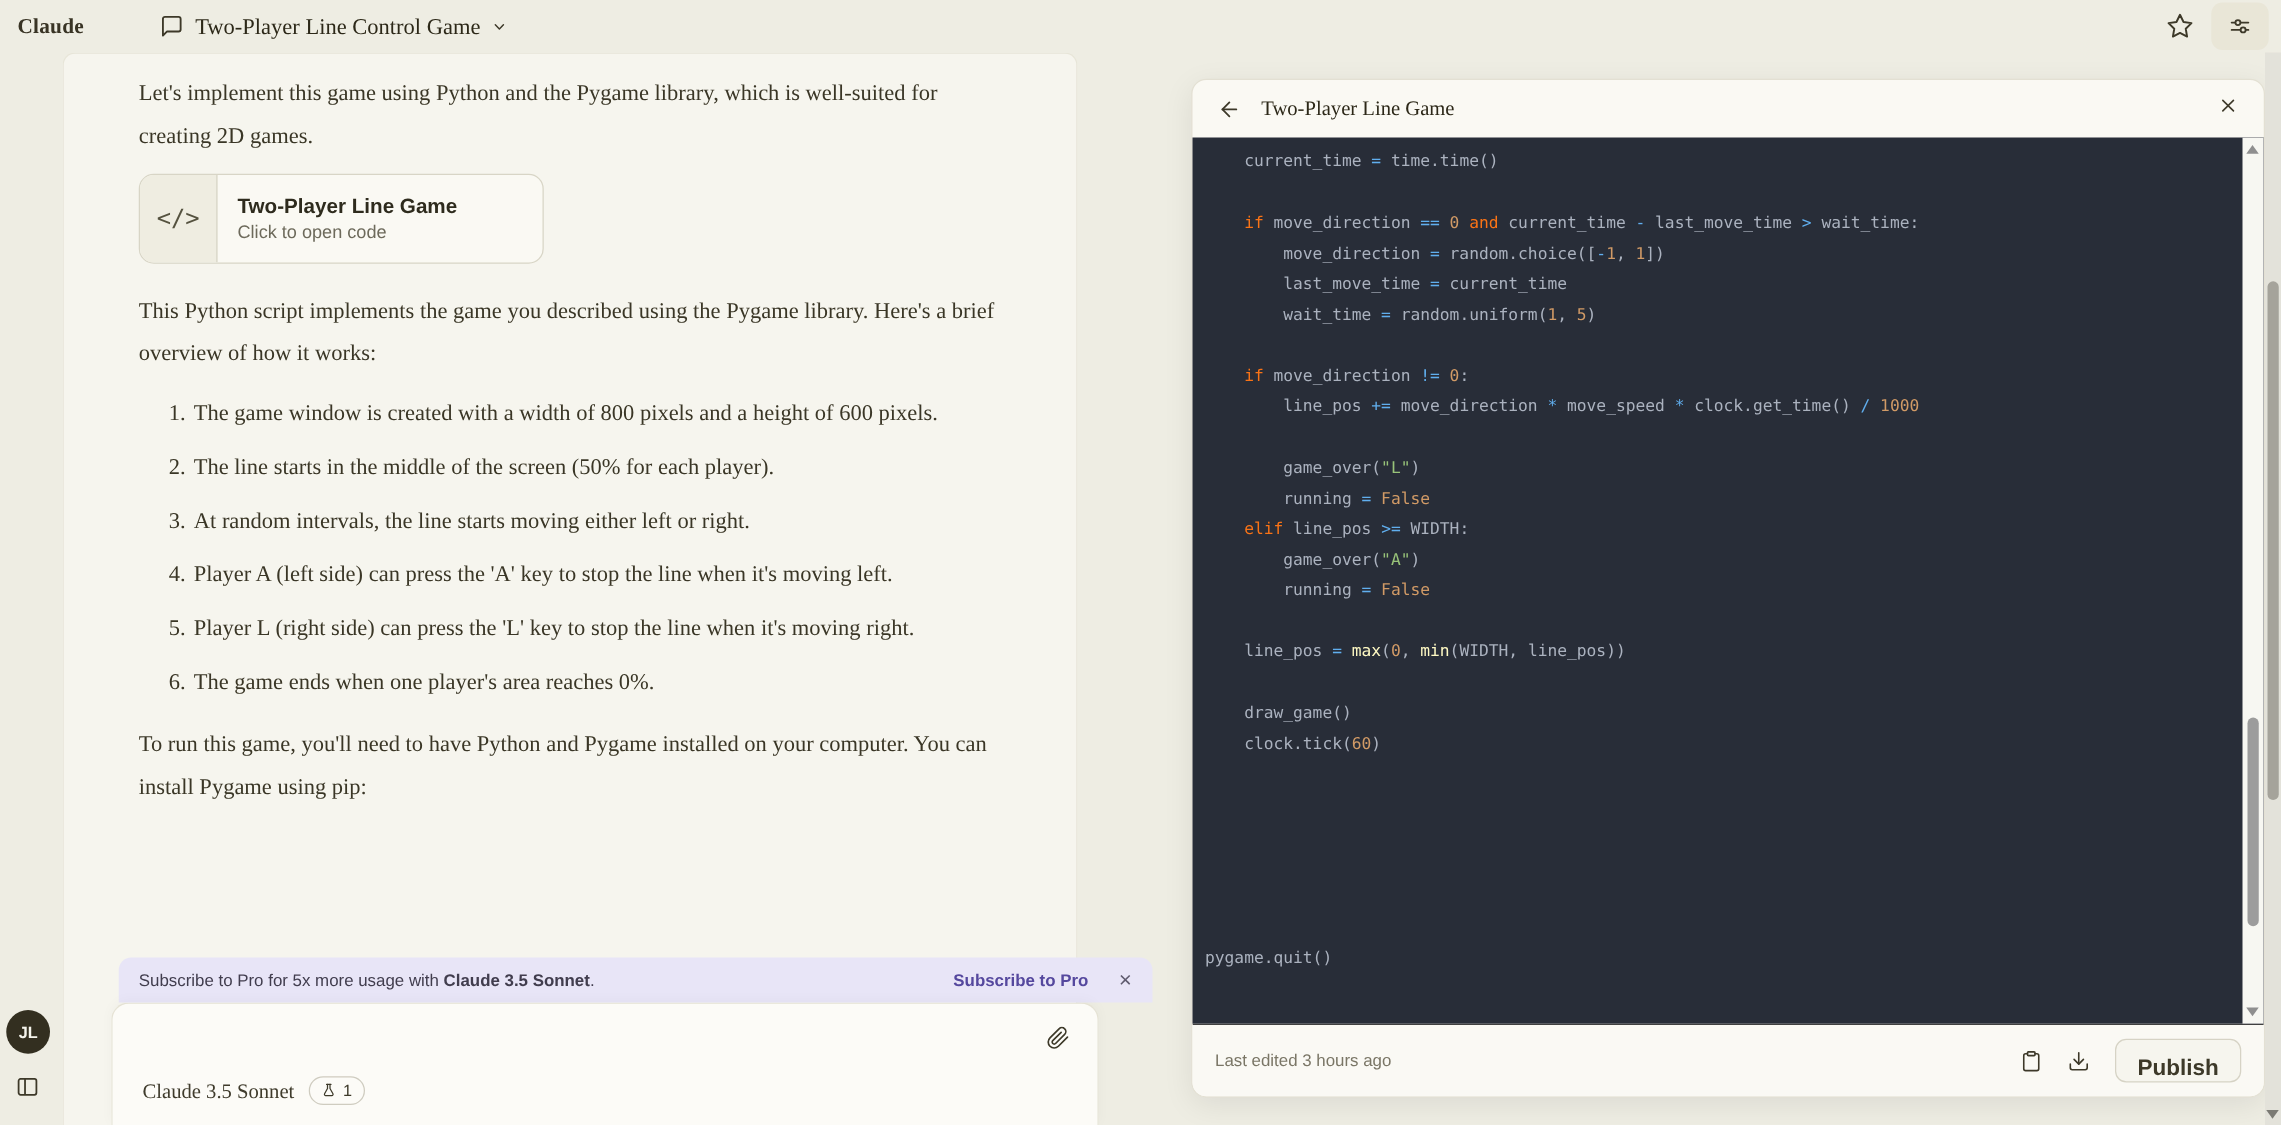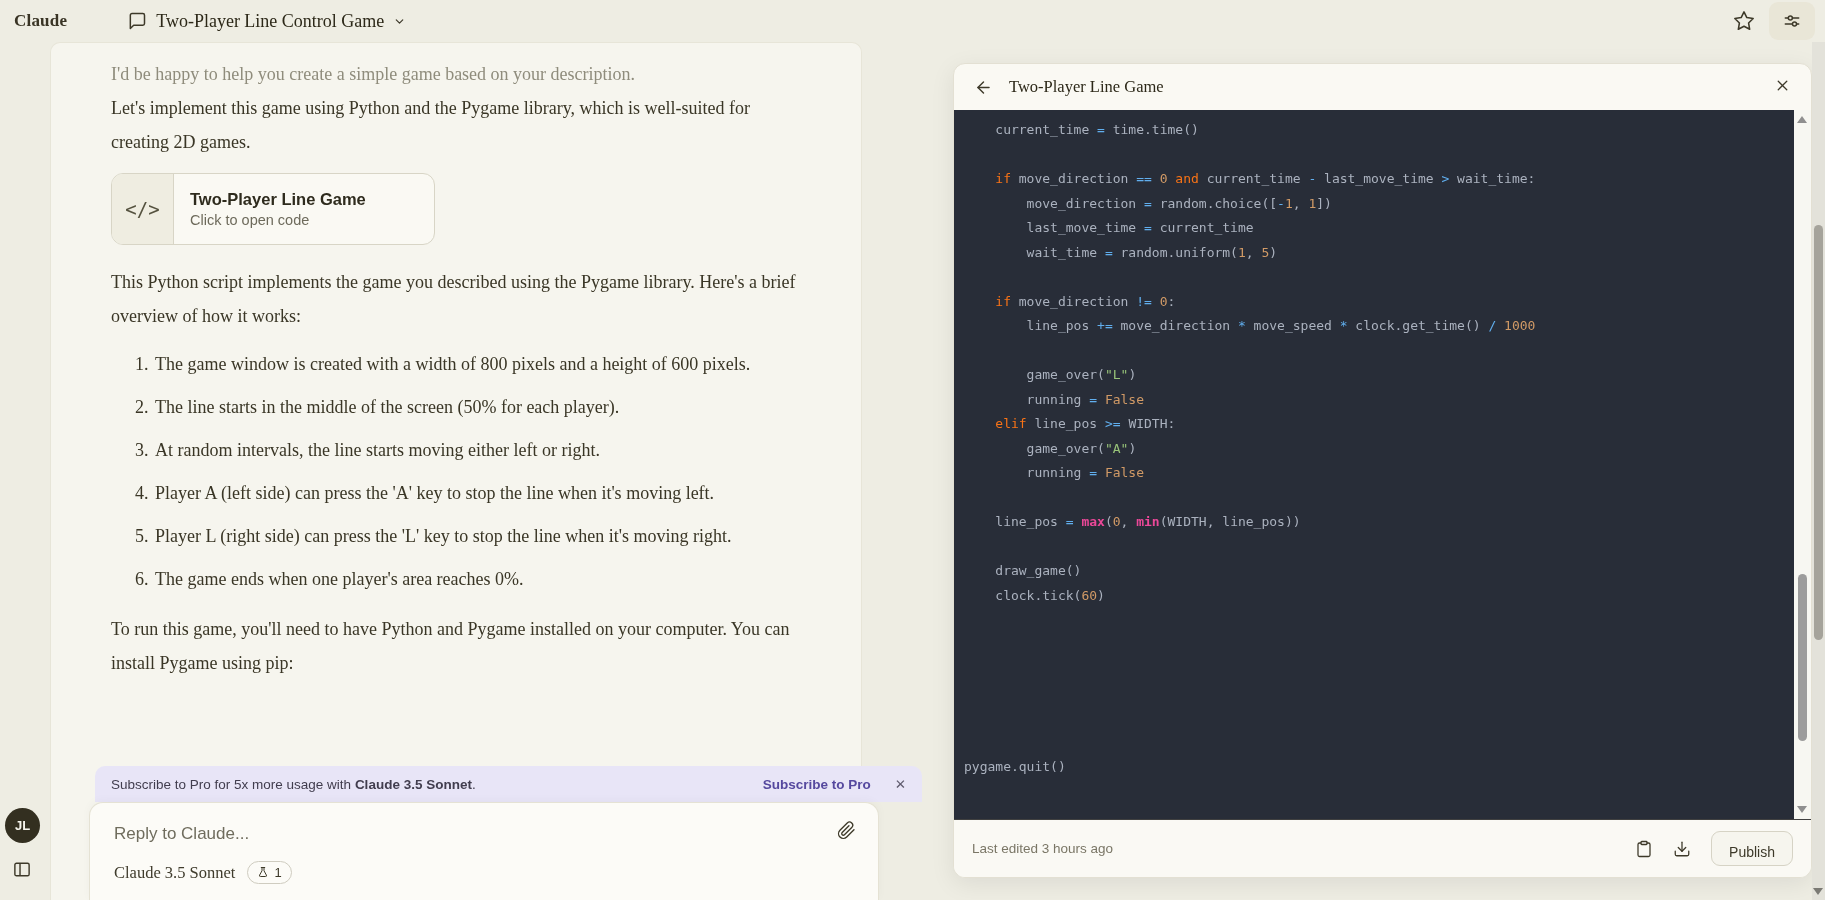--- a/index.html
+++ b/index.html
@@ -68,37 +68,37 @@
   .artifact-panel { position:absolute; left:953px; top:63px; width:859px; height:815px;
     background:#faf9f3; border:1px solid #e3e0d3; border-radius:12px; box-shadow:0 6px 24px rgba(0,0,0,0.08);
     display:flex; flex-direction:column; }
   .panel-header { height:46px; display:flex; align-items:center; padding:0 20px; gap:16px; flex:none; }
   .panel-title { font-family:"Liberation Serif", serif; font-size:16.5px; color:#2c2818; }
   .panel-close { margin-left:auto; cursor:pointer; color:#3d3929; }
   .panel-body { flex:1; display:flex; min-height:0; background:#282d38; overflow:hidden; }
   .code-pre { flex:1; padding:8px 0 0 10px; font-family:"DejaVu Sans Mono", monospace; font-size:13px; line-height:24.5px; overflow:hidden; }
   .code-line { white-space:pre; height:24.5px; color:#abb2bf; }
   .tok-d { color:#abb2bf; } .tok-k { color:#f97316; } .tok-o { color:#61afef; }
-  .tok-n { color:#d19a66; } .tok-s { color:#98c379; } .tok-b { color:#ec4899; font-weight:bold; }
+  .tok-n { color:#d19a66; } .tok-s { color:#98c379; } .tok-b { color:#fef9c3; font-weight:normal; }
 
   
   .code-scrollbar { width:17px; flex:none; background:#f7f7f2; position:relative; }
   .sb-arrow-up, .sb-arrow-down { position:absolute; left:3px; width:0; height:0; border-left:5.5px solid transparent; border-right:5.5px solid transparent; }
   .sb-arrow-up { top:6px; border-bottom:7px solid #8f8f8f; }
   .sb-arrow-down { bottom:6px; border-top:7px solid #8f8f8f; }
   .code-thumb { position:absolute; left:4px; width:9px; top:464px; height:167px; background:#9c9c9c; border-radius:5px; }
 
   
   .panel-footer { height:58px; flex:none; display:flex; align-items:center; padding:0 18px;
     border-top:1px solid #404040; background:#faf9f4; border-radius:0 0 11px 11px; }
   .last-edited { font-size:13.5px; color:#7a7666; }
   .footer-actions { margin-left:auto; display:flex; align-items:center; gap:20px; }
   .footer-icon-btn { cursor:pointer; color:#3d3929; display:inline-flex; }
   .publish-btn { background:#f6f5ee; border:1px solid #d6d3c5; border-radius:9px; height:35px; padding:12px 17px;
-    font-size:14px; font-weight:normal; color:#3d3929; cursor:pointer; font-family:"Liberation Sans", sans-serif; }
+    font-size:18px; font-weight:bold; color:#3d3929; cursor:pointer; font-family:"Liberation Sans", sans-serif; }
 
   
   .page-scrollbar { position:absolute; right:0; top:42px; bottom:0; width:13px; background:#e3e2da; }
   .page-thumb { position:absolute; left:2px; width:9px; top:183px; height:415px; background:#a5a39b; border-radius:5px; }
   .page-arrow-down { position:absolute; bottom:5px; left:1px; width:0; height:0;
     border-left:5.5px solid transparent; border-right:5.5px solid transparent; border-top:7px solid #7b7a74; }
 </style>
 </head>
 <body>
 
@@ -131,21 +131,20 @@
             <line x1="4" y1="15.5" x2="20" y2="15.5"></line>
             <circle cx="15" cy="15.5" r="2.4" fill="#e9e6d7"></circle>
           </svg>
       </span>
     </span>
   </div>
 </div>
 
 <div class="chat-surface">
   <div class="chat-content">
-    <p class="para-faded">I'd be happy to help you create a simple game based on your description.</p>
     <p>Let's implement this game using Python and the Pygame library, which is well-suited for creating 2D games.</p>
 
     <div class="artifact-card">
       <div class="artifact-card-iconcell">
         <span class="code-glyph">&lt;/&gt;</span>
       </div>
       <div class="artifact-card-text">
         <span class="artifact-card-title">Two-Player Line Game</span>
         <span class="artifact-card-sub">Click to open code</span>
       </div>
@@ -168,21 +167,20 @@
   <span>
     <span>Subscribe to Pro for 5x more usage with </span><span class="bold">Claude 3.5 Sonnet</span><span>.</span>
   </span>
   <span class="banner-right">
     <span class="banner-cta">Subscribe to Pro</span>
     <span class="banner-close">✕</span>
   </span>
 </div>
 
 <div class="composer">
-  <input class="reply-input" placeholder="Reply to Claude..." style="">
   <span class="paperclip-btn">
     <svg width="19" height="19" viewBox="0 0 24 24" fill="none" stroke="currentColor" stroke-width="1.7" stroke-linecap="round" stroke-linejoin="round">
         <path d="M21.44 11.05l-9.19 9.19a6 6 0 0 1-8.49-8.49l9.19-9.19a4 4 0 0 1 5.66 5.66l-9.2 9.19a2 2 0 0 1-2.83-2.83l8.49-8.48"></path>
       </svg>
   </span>
   <div class="model-row">
     <span class="model-name">Claude 3.5 Sonnet</span>
     <span class="model-badge">
       <span class="icon">
         <svg width="12" height="13" viewBox="0 0 24 24" fill="none" stroke="currentColor" stroke-width="2" stroke-linecap="round" stroke-linejoin="round">

